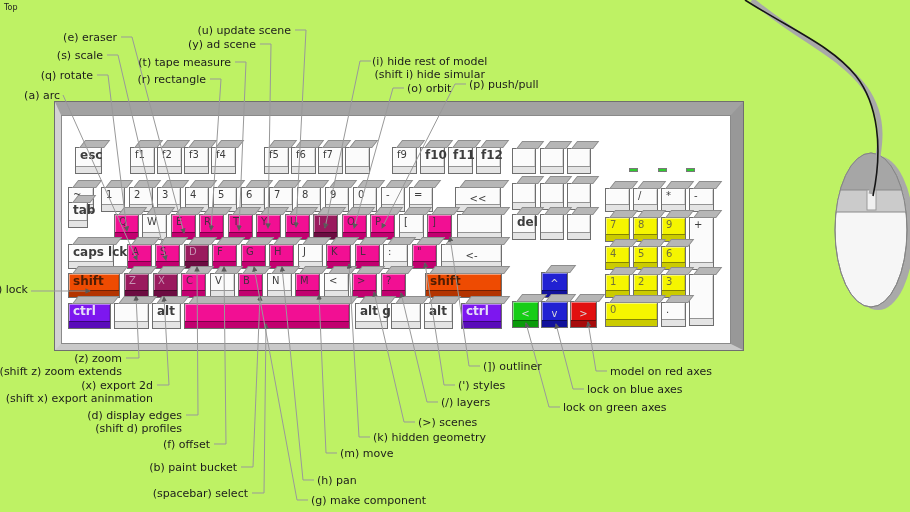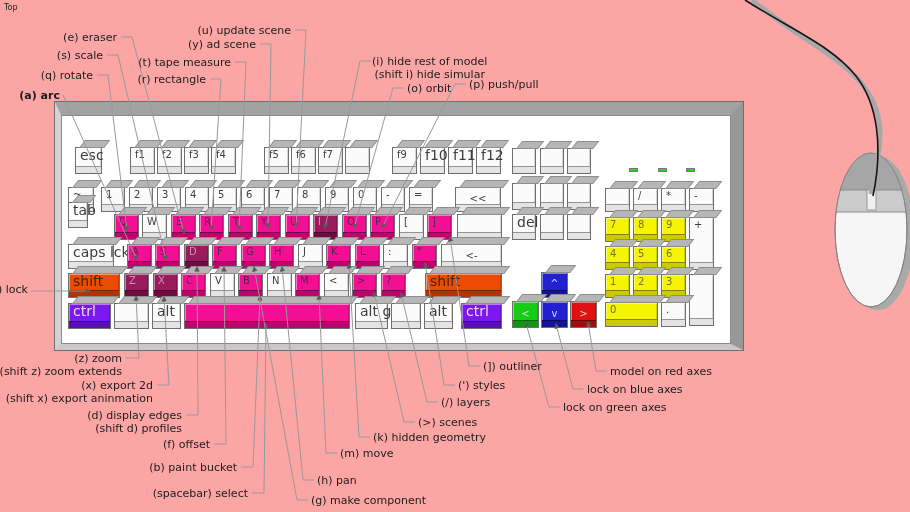--- a/index.html
+++ b/index.html
@@ -1,16 +1,16 @@
 <!DOCTYPE html>
 <html style="--white: #fbfbfb; --whiteF: #e4e4e4; --pink: #f20f93; --pinkF: #c1006f; --dark: #9a1a5e; --darkF: #6c0c41; --orange: #ee4b02; --orangeF: #b33400; --violet: #7d17ef; --violetF: #5a0cba; --yellow: #f5f500; --yellowF: #cbcb00; --green: #16cd16; --greenF: #0b9b0b; --blue: #2121d2; --blueF: #12129b; --red: #e11010; --redF: #a60b0b; --capTop: #b6b6b6; --ledGreen: #2ecc2e; --leaderLine: #999999; --leaderArrow: #5a5a5a;"><head>
 <meta charset="utf-8">
 <style>
   html,body{margin:0;padding:0;background:#fff;}
-  #stage{position:relative;width:910px;height:512px;background:#fca5a5;overflow:hidden;
+  #stage{position:relative;width:910px;height:512px;background:#bef264;overflow:hidden;
          font-family:"DejaVu Sans",sans-serif;}
   .vp-label{position:absolute;left:4px;top:3px;font-size:8px;color:#222;z-index:7;}
 
   
   .case{position:absolute;left:55px;top:102px;width:688px;height:248px;box-sizing:border-box;
         background:#ffffff;
         border-top:13px solid #a2a2a2;border-right:12px solid #989898;
         border-bottom:6px solid #c9c9c9;border-left:6px solid #d2d2d2;
         outline:1px solid #6f6f6f;box-shadow:inset 0 0 0 1px #8a8a8a;z-index:0;}
 
@@ -27,21 +27,21 @@
   .c-p{--c:var(--pink);--f:var(--pinkF);}
   .c-d{--c:var(--dark);--f:var(--darkF);}
   .c-o{--c:var(--orange);--f:var(--orangeF);}
   .c-v{--c:var(--violet);--f:var(--violetF);}
   .c-y{--c:var(--yellow);--f:var(--yellowF);}
   .c-g{--c:var(--green);--f:var(--greenF);}
   .c-b{--c:var(--blue);--f:var(--blueF);}
   .c-r{--c:var(--red);--f:var(--redF);}
   .klabel{position:absolute;top:1px;left:4px;font-size:10px;color:#3d3d3d;z-index:2;
           white-space:nowrap;line-height:12px;}
-  .klabel.sm{font-size:14px;}
+  .klabel.sm{font-size:12px;font-weight:bold;}
   .klabel.ctr{left:0;right:0;top:50%;transform:translateY(-62%);text-align:center;}
   .c-p .klabel{color:#4e2a44;}
   .c-d .klabel{color:#c795b4;}
   .c-o .klabel{color:#4d1d04;}
   .c-v .klabel{color:#e6def8;}
   .c-y .klabel{color:#70703a;}
   .c-g .klabel,.c-b .klabel,.c-r .klabel{color:#d9d9d9;}
 
   .led{position:absolute;width:9px;height:4px;background:var(--ledGreen,#2ecc2e);
        border:1px solid #787878;box-sizing:border-box;z-index:1;}
@@ -409,21 +409,21 @@
   <div id="notes">
       <div class="note r" style="right: 793px; top: 31px;">
         <div>(e) eraser</div>
       </div>
       <div class="note r" style="right: 807px; top: 49px;">
         <div>(s) scale</div>
       </div>
       <div class="note r" style="right: 817px; top: 69px;">
         <div>(q) rotate</div>
       </div>
-      <div class="note r" style="right: 850px; top: 89px; font-weight: bold;">
+      <div class="note r" style="right: 850px; top: 89px;">
         <div>(a) arc</div>
       </div>
       <div class="note r" style="right: 679px; top: 56px;">
         <div>(t) tape measure</div>
       </div>
       <div class="note r" style="right: 704px; top: 73px;">
         <div>(r) rectangle</div>
       </div>
       <div class="note r" style="right: 619px; top: 24px;">
         <div>(u) update scene</div>

